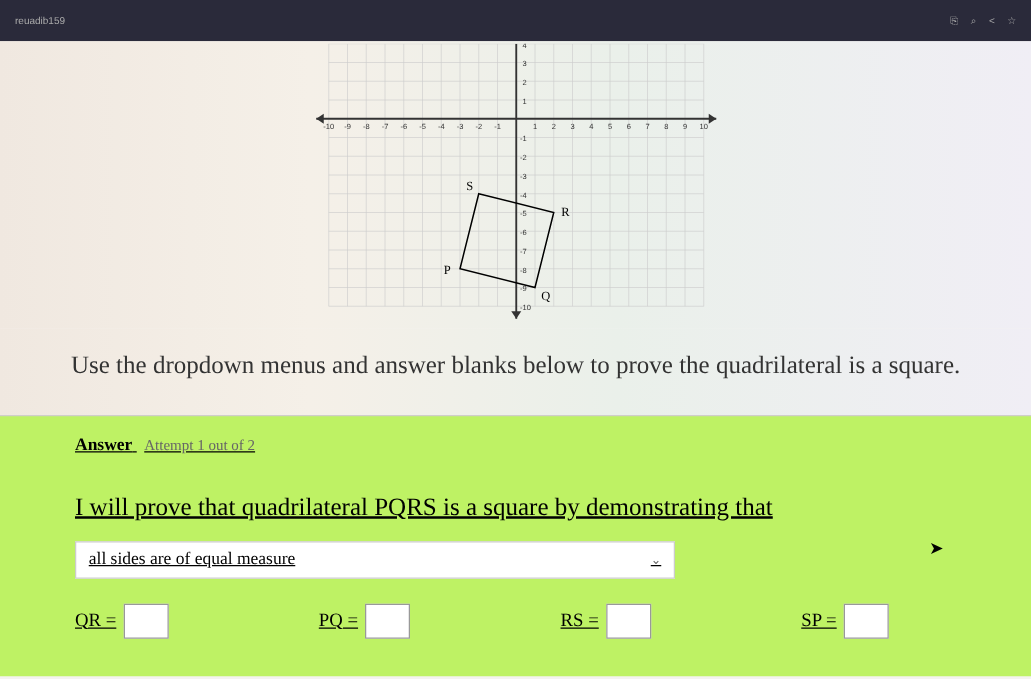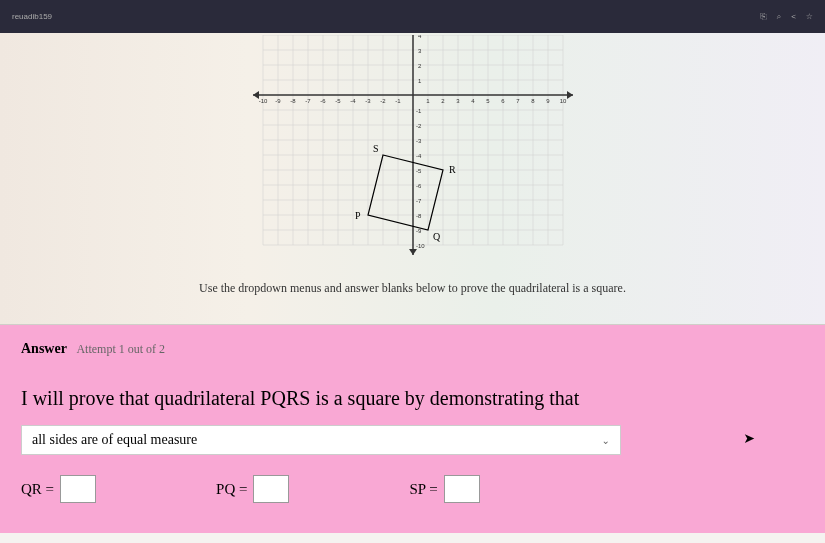--- a/index.html
+++ b/index.html
@@ -39,45 +39,46 @@
     }
     .grid-line { stroke: #ccc; stroke-width: 0.5; }
     .axis-line { stroke: #333; stroke-width: 1.5; }
     .tick-label { font-size: 6px; fill: #333; font-family: sans-serif; }
     .point-label { font-size: 10px; fill: #000; font-family: 'Times New Roman', serif; font-weight: 500; }
     .quad { fill: none; stroke: #000; stroke-width: 1.2; }
     .arrow { fill: #333; }
     
     .instruction {
       padding: 18px 40px 28px;
-      font-size: 12px;
+      font-size: 20px;
       color: #333;
       text-align: center;
       background: linear-gradient(90deg, #f0e8e0 0%, #f5f0e8 30%, #eaf0ea 60%, #f0eef5 100%);
     }
     .answer-section {
-      background: #f9a8d4;
-      padding: 16px 21px 30px;
+      background: #bef264;
+      padding: 16px 60px 30px;
       border-top: 1px solid #d0cec9;
+      text-decoration: underline;
     }
     .answer-header {
       font-size: 14px;
       margin-bottom: 30px;
     }
     .answer-header .bold { font-weight: bold; }
     .answer-header .attempt { color: #666; font-size: 12px; margin-left: 6px; }
     .prove-line {
       font-size: 20px;
       margin-bottom: 15px;
     }
     .dropdown {
       display: flex;
       align-items: center;
       justify-content: space-between;
-      width: 600px;
+      width: 480px;
       background: #fff;
       border: 1px solid #ccc;
       padding: 6px 10px;
       font-size: 14px;
       margin-bottom: 20px;
       cursor: pointer;
     }
     .dropdown-chevron { font-size: 10px; color: #666; }
     .answers-row {
       display: flex;
@@ -231,20 +232,24 @@
     <div class="answers-row">
       <div class="answer-item">
         <span>QR =</span>
         <input class="answer-input" value="" style="">
       </div>
       <div class="answer-item">
         <span>PQ =</span>
         <input class="answer-input" value="" style="">
       </div>
       <div class="answer-item">
+        <span>RS =</span>
+        <input class="answer-input" value="" style="">
+      </div>
+      <div class="answer-item">
         <span>SP =</span>
         <input class="answer-input" value="" style="">
       </div>
     </div>
   </div>
 </div>
 
 <div class="cursor">➤</div>
 
 </body></html>

